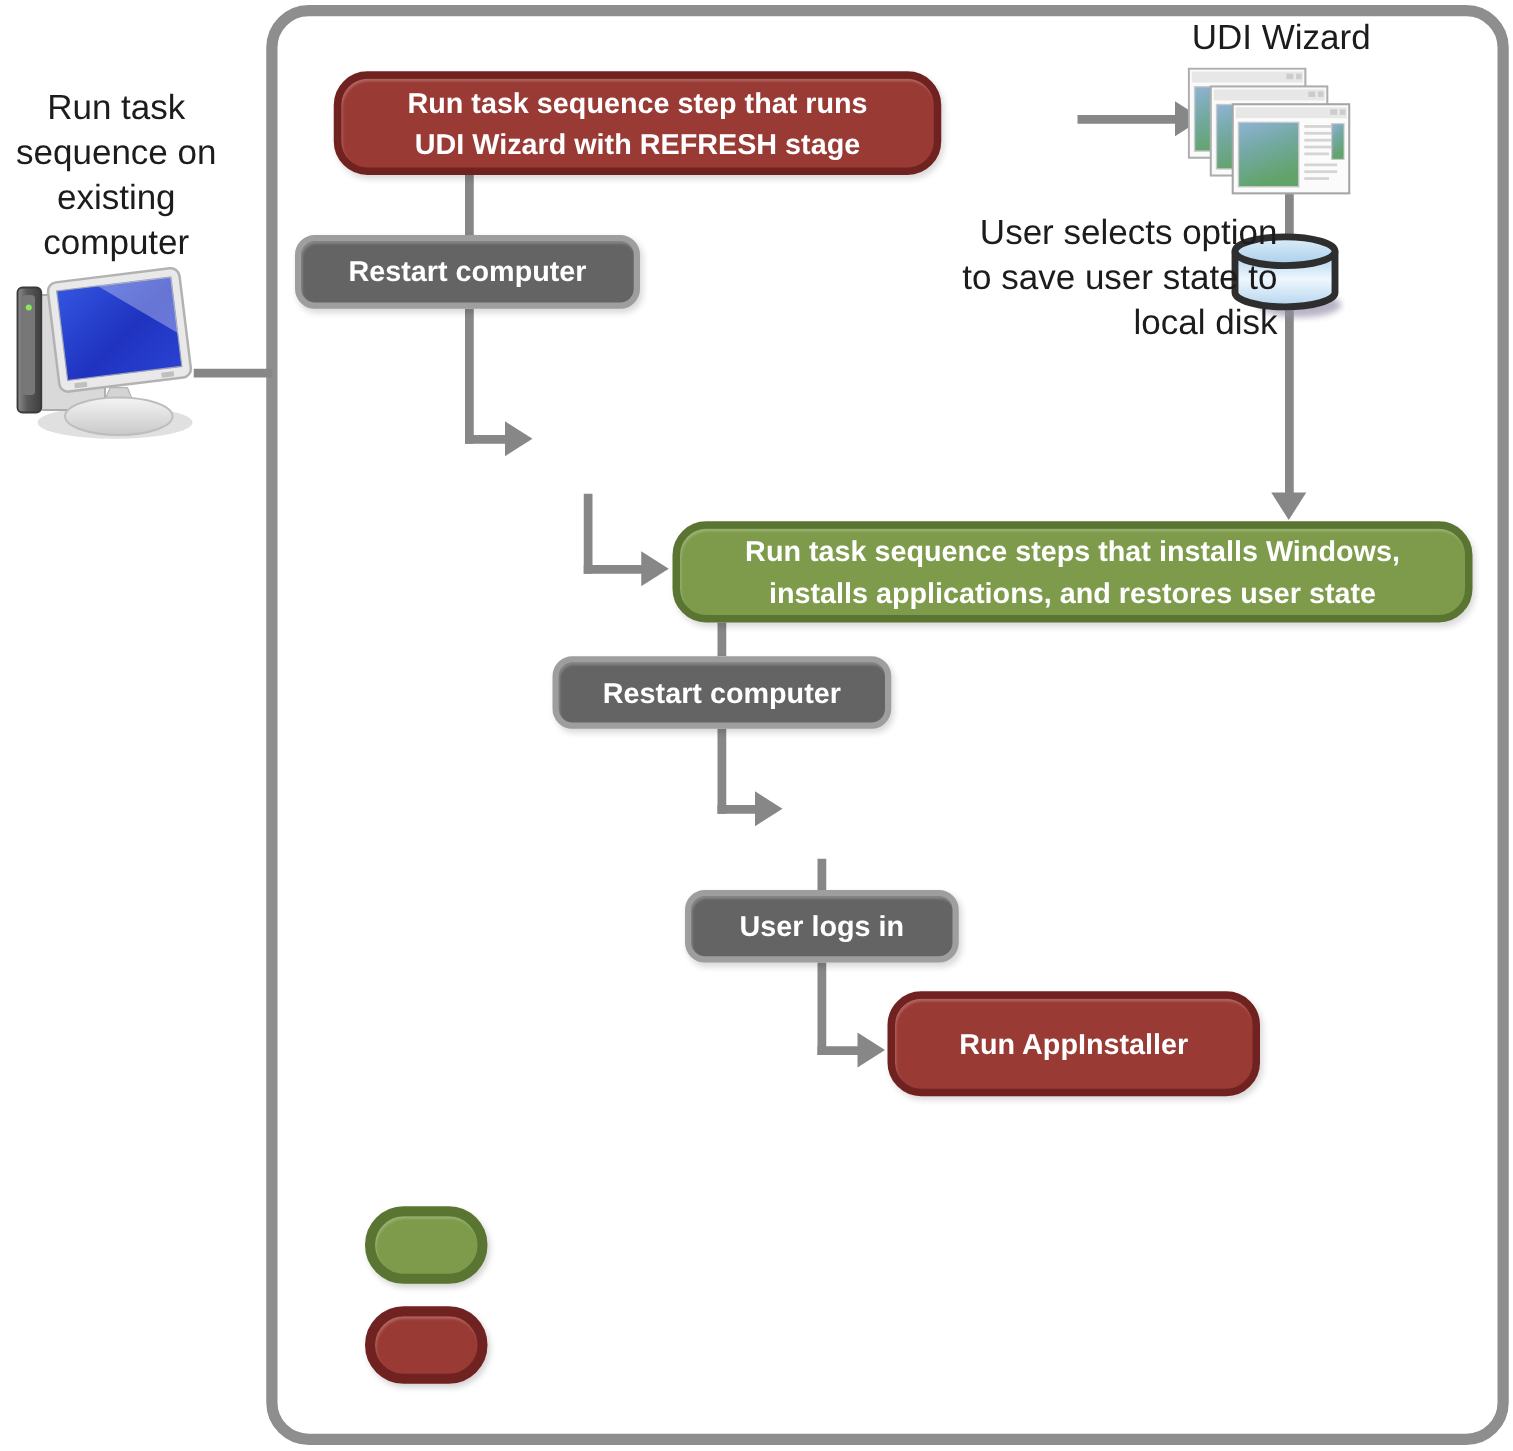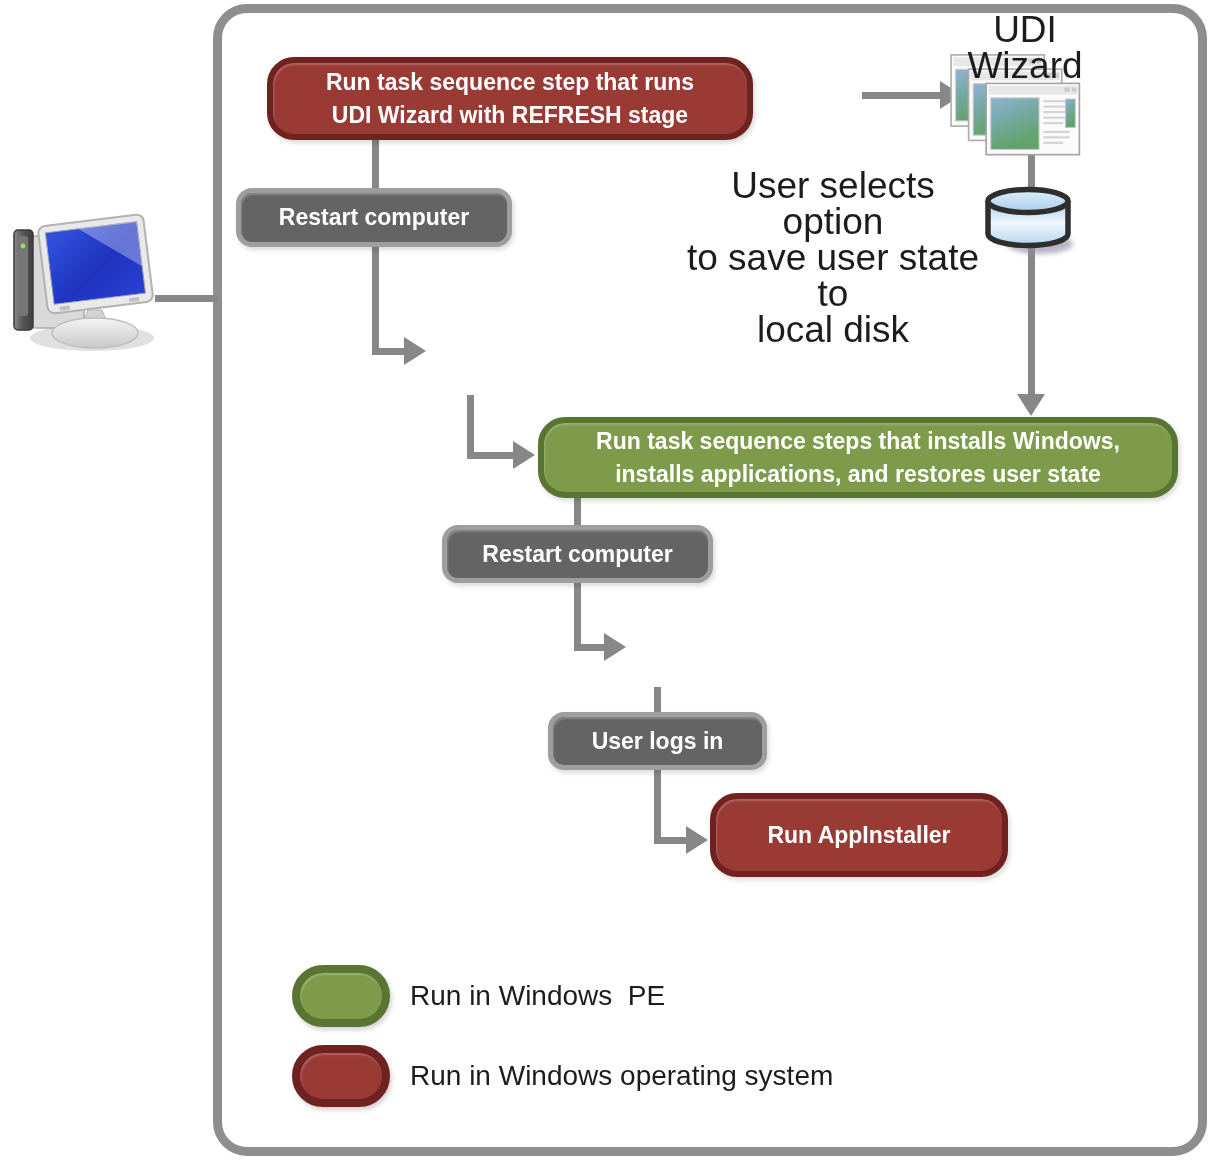--- a/index.html
+++ b/index.html
@@ -24,41 +24,45 @@
   
   .conn{position:absolute;background:var(--connector,#878787);z-index:1;}
   .arrow-right{position:absolute;width:0;height:0;z-index:1;
     border-top:14px solid transparent;border-bottom:14px solid transparent;
     border-left:22px solid var(--connector,#878787);}
   .arrow-down{position:absolute;width:0;height:0;z-index:1;
     border-left:14px solid transparent;border-right:14px solid transparent;
     border-top:22px solid var(--connector,#878787);}
   
   .plain{
-    position:absolute;color:#1c1c1c;font-size:37px;line-height:36px;text-align:center;
+    position:absolute;color:#1c1c1c;font-size:28px;line-height:36px;text-align:center;
     white-space:pre-line;z-index:3;
   }
   
   .pill{position:absolute;box-sizing:border-box;width:98px;height:62px;border-radius:31px;z-index:3;
     box-shadow:2px 3px 5px rgba(0,0,0,0.18), inset 1px 2px 2px rgba(255,255,255,0.22);}
   .pill.pe{background:var(--windows-pe-fill,#7d9b4a);border:8px solid var(--windows-pe-border,#5a7531);}
   .pill.os{background:var(--windows-os-fill,#9a3a35);border:8px solid var(--windows-os-border,#702220);}
   .legend-label{
     position:absolute;height:62px;display:flex;align-items:center;color:#1c1c1c;
     font-size:28px;white-space:pre-wrap;z-index:3;
   }
   .icon{position:absolute;z-index:2;}
 </style>
 </head>
 <body>
 
 <div class="canvas">
 
   <div class="frame"></div>
 
+  <div class="plain" style="left:5px;top:68px;width:176px;">Run task
+sequence on
+existing
+computer</div>
 
   <svg class="icon" style="left:6px;top:206px;" width="160" height="150" viewBox="0 0 160 150">
     <defs>
       <linearGradient id="scr" x1="0" y1="0" x2="1" y2="1">
         <stop offset="0" stop-color="#3355e0"></stop>
           <stop offset="0.55" stop-color="#1f33c0"></stop>
           <stop offset="1" stop-color="#2a41d2"></stop>
       </linearGradient>
       <linearGradient id="twr" x1="0" y1="0" x2="1" y2="0">
         <stop offset="0" stop-color="#8c8c8c"></stop>
@@ -156,21 +160,21 @@
       </linearGradient>
       <filter id="blur1" x="-40%" y="-40%" width="180%" height="180%">
           <feGaussianBlur stdDeviation="2.5"></feGaussianBlur>
         </filter>
     </defs>
     <ellipse cx="58" cy="58" rx="33" ry="10" fill="#938ba6" opacity="0.65" filter="url(#blur1)"></ellipse>
     <path d="M6 15 L6 48 A40 11.5 0 0 0 86 48 L86 15" fill="url(#cyl)" stroke="#2e2e2e" stroke-width="5.5" stroke-linejoin="round"></path>
     <ellipse cx="46" cy="15" rx="40" ry="11.5" fill="url(#cylTop)" stroke="#2e2e2e" stroke-width="5.5"></ellipse>
   </svg>
 
-  <div class="plain" style="left:678px;top:168px;width:310px;">User selects option
+  <div class="plain" style="left:712px;top:168px;width:310px;text-align:right;">User selects option
 to save user state to
 local disk</div>
 
   <div class="conn" style="left:372px;top:140px;width:7px;height:48px;"></div>
 
   <div class="node gray" style="left:236px;top:188px;width:276px;height:59px;">
     <span>Restart computer</span>
   </div>
 
   <div class="conn" style="left:372px;top:247px;width:7px;height:108px;"></div>
@@ -206,18 +210,16 @@
 
   <div class="conn" style="left:654px;top:770px;width:7px;height:74px;"></div>
   <div class="conn" style="left:654px;top:837px;width:34px;height:7px;"></div>
   <div class="arrow-right" style="left:686px;top:826px;"></div>
 
   <div class="node os" style="left:710px;top:793px;width:298px;height:84px;">
     <span>Run AppInstaller</span>
   </div>
 
   <div class="pill pe" style="left:292px;top:965px;"></div>
-  <div class="legend-label" style="left:410px;top:965px;">Run in Windows  PE</div>
 
   <div class="pill os" style="left:292px;top:1045px;"></div>
-  <div class="legend-label" style="left:410px;top:1045px;">Run in Windows operating system</div>
 
 </div>
 
 </body></html>

